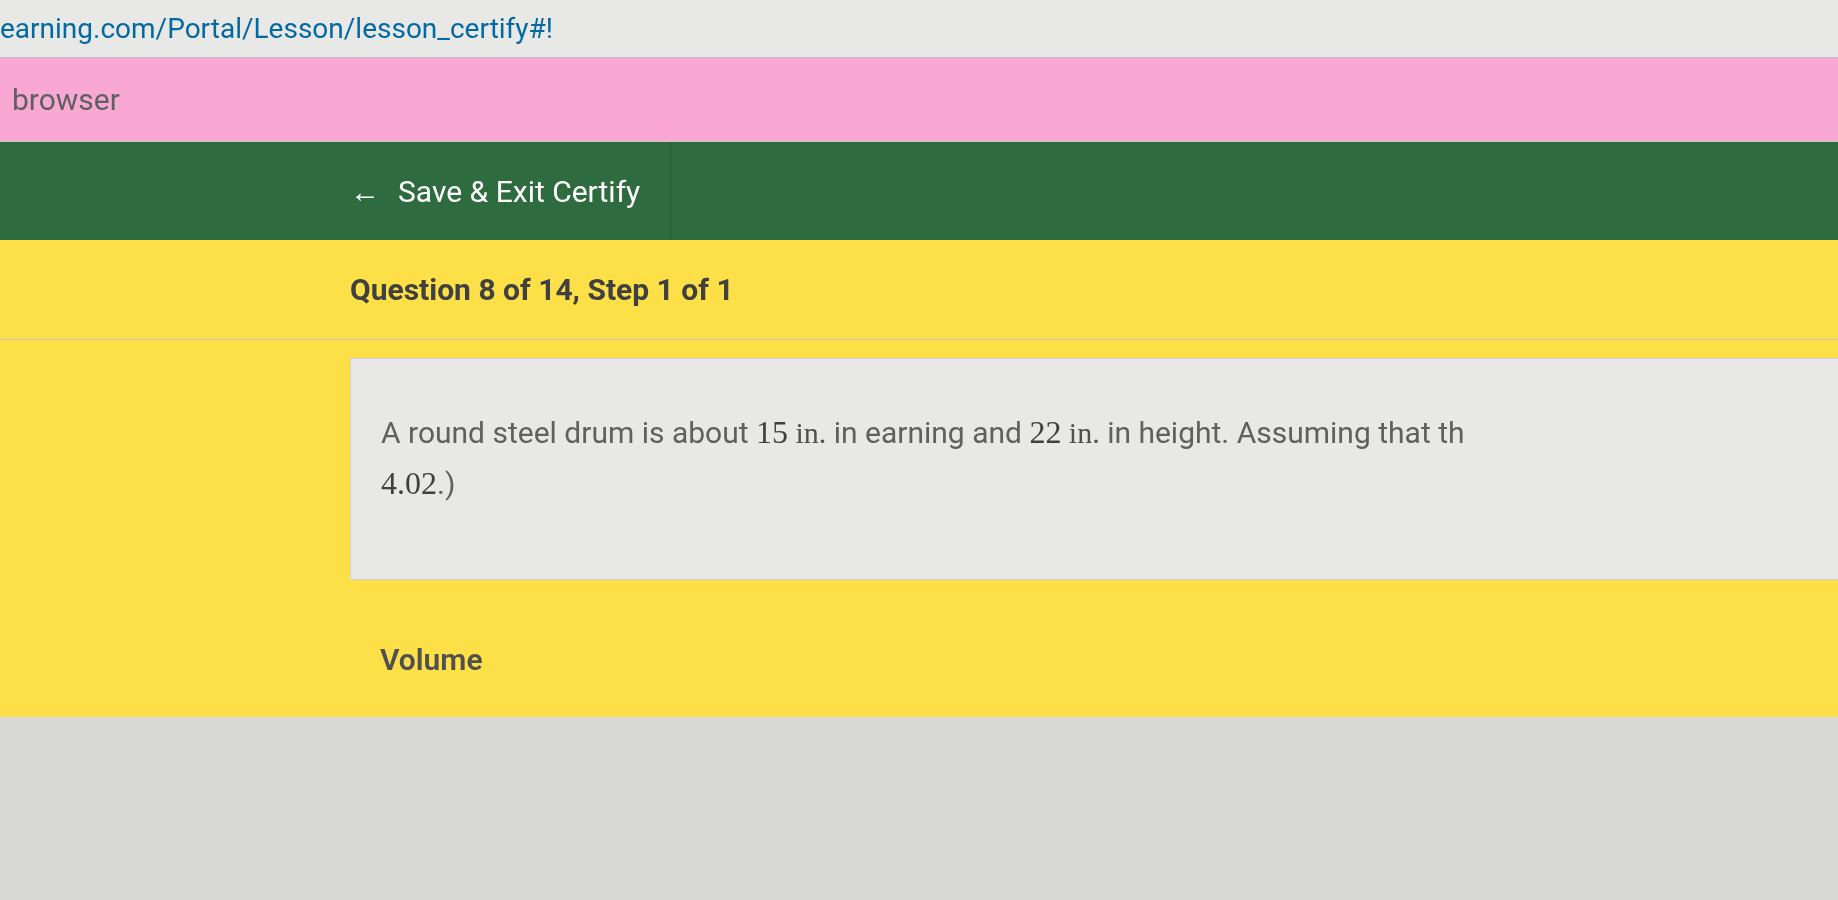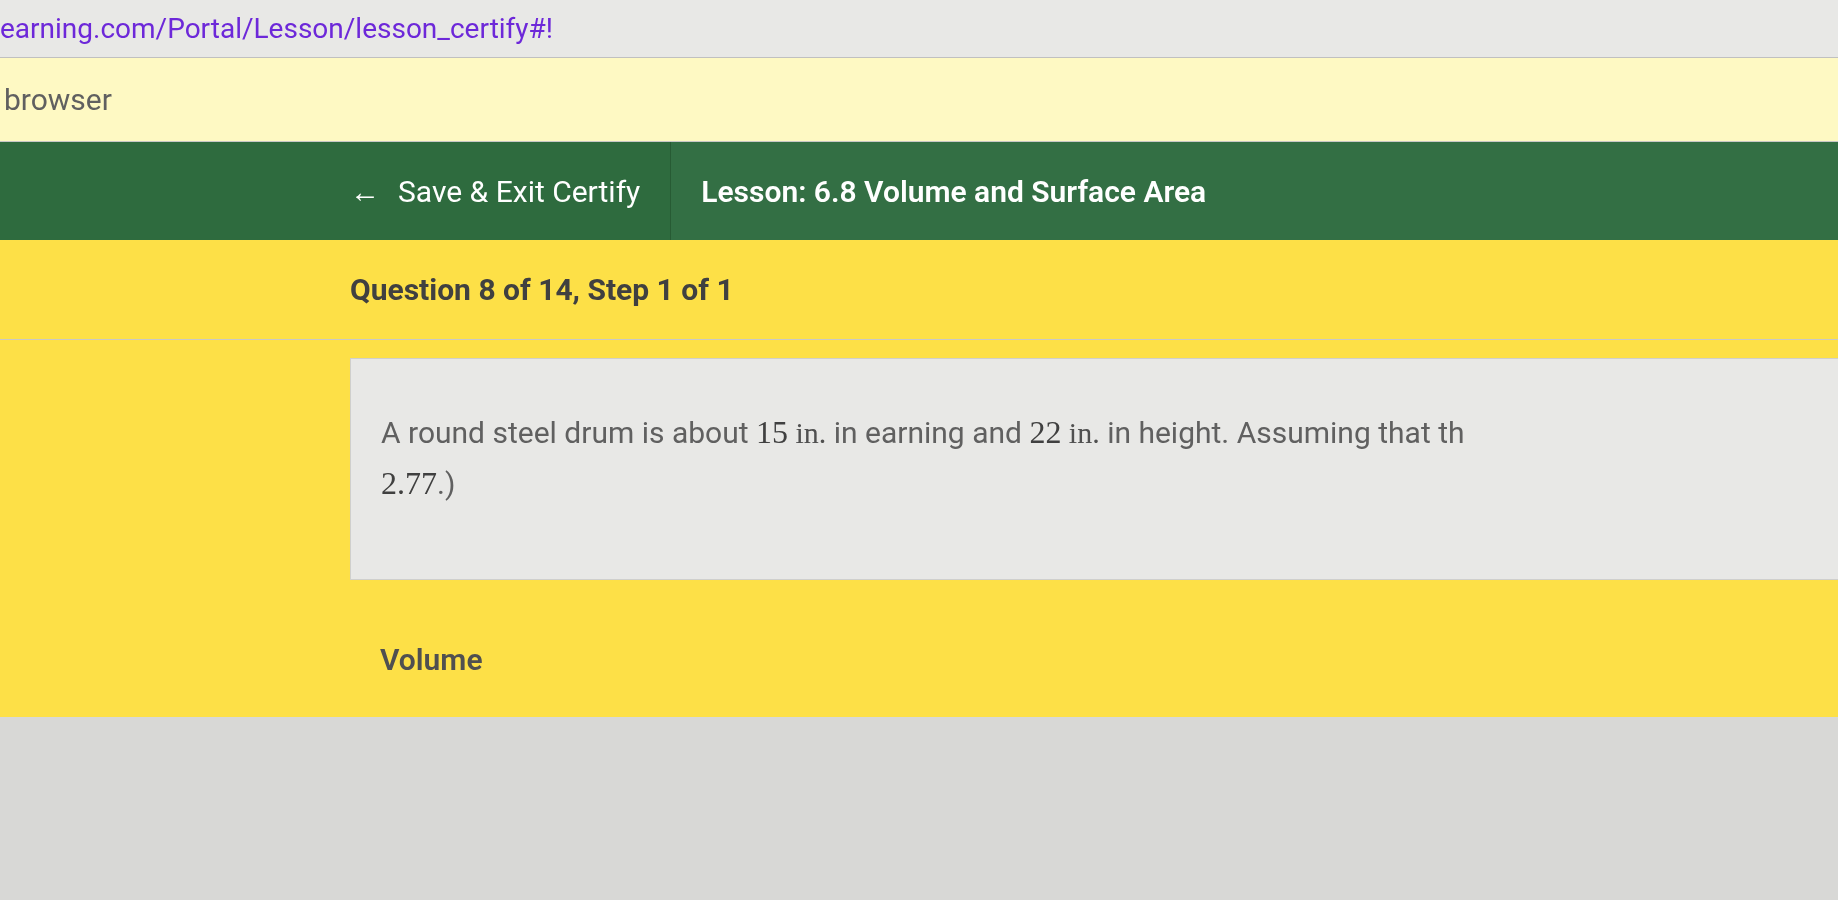--- a/index.html
+++ b/index.html
@@ -8,29 +8,29 @@
       background: #d8d8d6;
       width: 1838px;
       height: 900px;
       overflow: hidden;
       position: relative;
     }
     .url-bar {
       background: #e8e8e6;
       padding: 12px 0 12px 0;
       font-size: 28px;
-      color: #6d28d9;
+      color: #0369a1;
       border-bottom: 1px solid #c0c0c0;
     }
     .url-text {
       padding-left: 0;
     }
     .browser-prompt-bar {
-      background: #fef9c3;
-      padding: 24px 0 24px 4px;
+      background: #f9a8d4;
+      padding: 24px 0 24px 12px;
       display: flex;
       align-items: flex-start;
       border-bottom: 1px solid #c8c8c6;
     }
     .browser-label {
       font-size: 30px;
       color: #606060;
       margin-right: 28px;
     }
     .set-default-btn {
@@ -133,33 +133,30 @@
 <div class="browser-prompt-bar">
   <span class="browser-label">browser</span>
 </div>
 
 <div class="green-bar">
   <div class="green-left-spacer"></div>
   <div class="save-exit-btn">
     <span class="arrow">←</span>
     <span>Save &amp; Exit Certify</span>
   </div>
-  <div class="lesson-title">
-    <span>Lesson: 6.8 Volume and Surface Area</span>
-  </div>
 </div>
 
 <div class="content-area">
   <div class="question-header">
     <span>Question 8 of 14, Step 1 of 1</span>
   </div>
 
   <div class="question-body">
     <p class="question-text">
       <span>A round steel drum is about </span><span class="num">15</span> <span class="unit">in.</span><span> in earning and </span><span class="num">22</span> <span class="unit">in.</span><span> in height. Assuming that th</span><br>
-      <span class="numval">2.77</span><span>.)</span>
+      <span class="numval">4.02</span><span>.)</span>
     </p>
   </div>
 
   <div class="answer-section">
     <span>Volume</span>
   </div>
 </div>
 
 </body></html>

